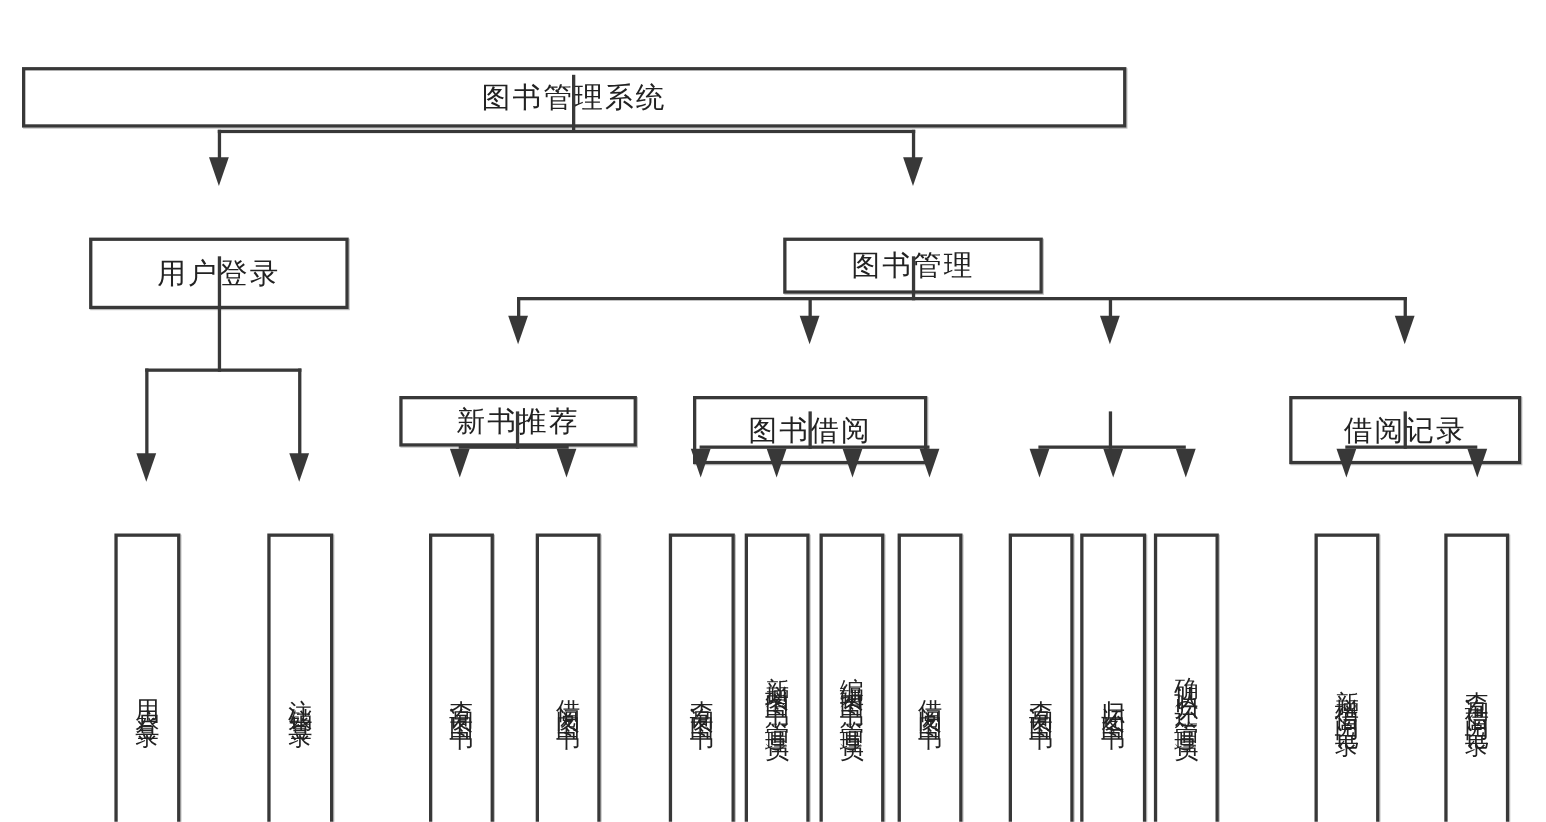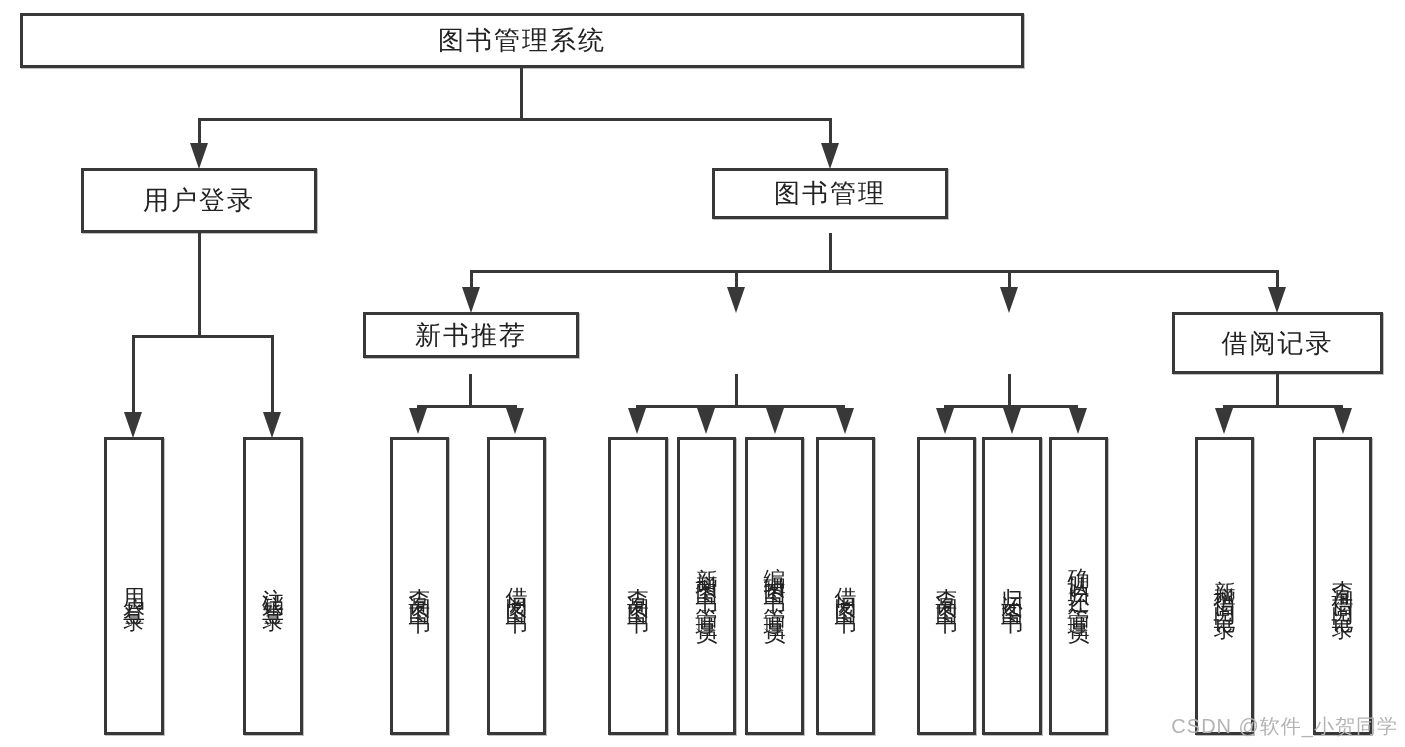--- a/index.html
+++ b/index.html
@@ -23,20 +23,21 @@
   
   .box{
     position:absolute;
     background:#fff;
     border:3px solid var(--line);
     box-shadow:1px 1px 0 rgba(140,140,140,.55);
     display:flex;
     align-items:center;
     justify-content:center;
     color:var(--text);
+    margin-top:48px;
   }
   .hbox{
     font-size:26px;
     letter-spacing:2px;
   }
   .vbox{
     top:437px;
     height:298px;
     font-size:22px;
   }
@@ -105,20 +106,23 @@
   <div class="lv" style="left:735px;top:270px;height:18px"></div>
   <div class="arr" style="left:727px;top:287px"></div>
   <div class="lv" style="left:1008px;top:270px;height:18px"></div>
   <div class="arr" style="left:1000px;top:287px"></div>
   <div class="lv" style="left:1276px;top:270px;height:18px"></div>
   <div class="arr" style="left:1268px;top:287px"></div>
 
   <div class="box hbox" style="left:363px;top:312px;width:216px;height:46px">
     <span>新书推荐</span>
   </div>
+  <div class="box hbox" style="left:630px;top:312px;width:213px;height:62px">
+    <span>图书借阅</span>
+  </div>
   <div class="box hbox" style="left:1172px;top:312px;width:211px;height:62px">
     <span>借阅记录</span>
   </div>
 
   <div class="lv" style="left:469px;top:374px;height:34px"></div>
   <div class="lh" style="left:417px;top:405px;width:100px"></div>
   <div class="arr" style="left:409px;top:408px"></div>
   <div class="arr" style="left:506px;top:408px"></div>
 
   <div class="lv" style="left:735px;top:374px;height:34px"></div>
@@ -176,15 +180,14 @@
     <span class="vtext">确认归还（管理员）</span>
   </div>
 
   <div class="box vbox" style="left:1195px;width:59px">
     <span class="vtext">新增借阅记录</span>
   </div>
   <div class="box vbox" style="left:1313px;width:59px">
     <span class="vtext">查询借阅记录</span>
   </div>
 
-  <div class="watermark">CSDN @软件_小贺同学</div>
 
 </div>
 
 </body></html>

